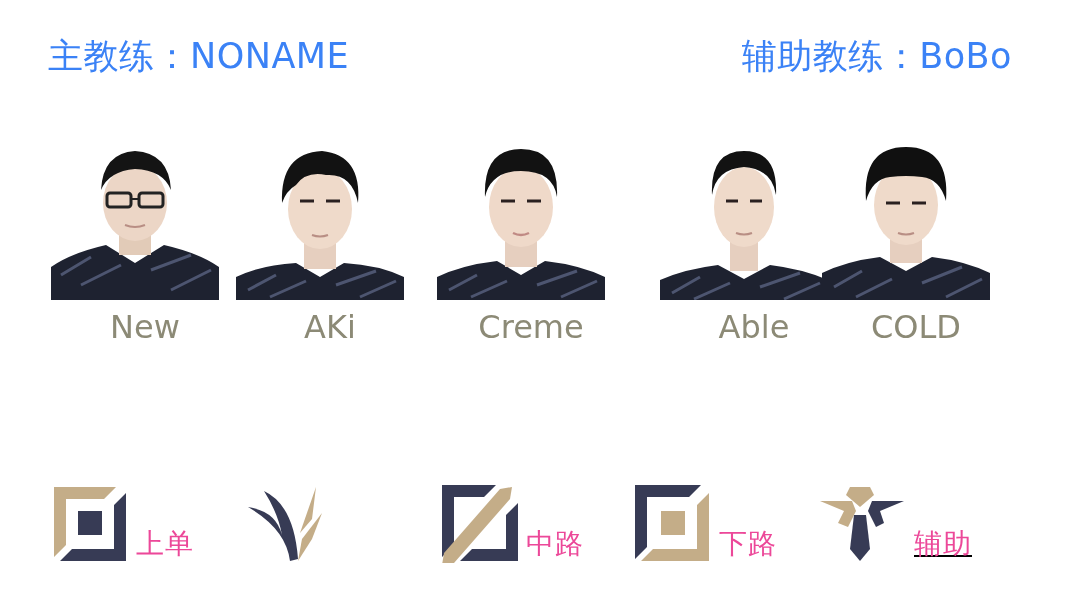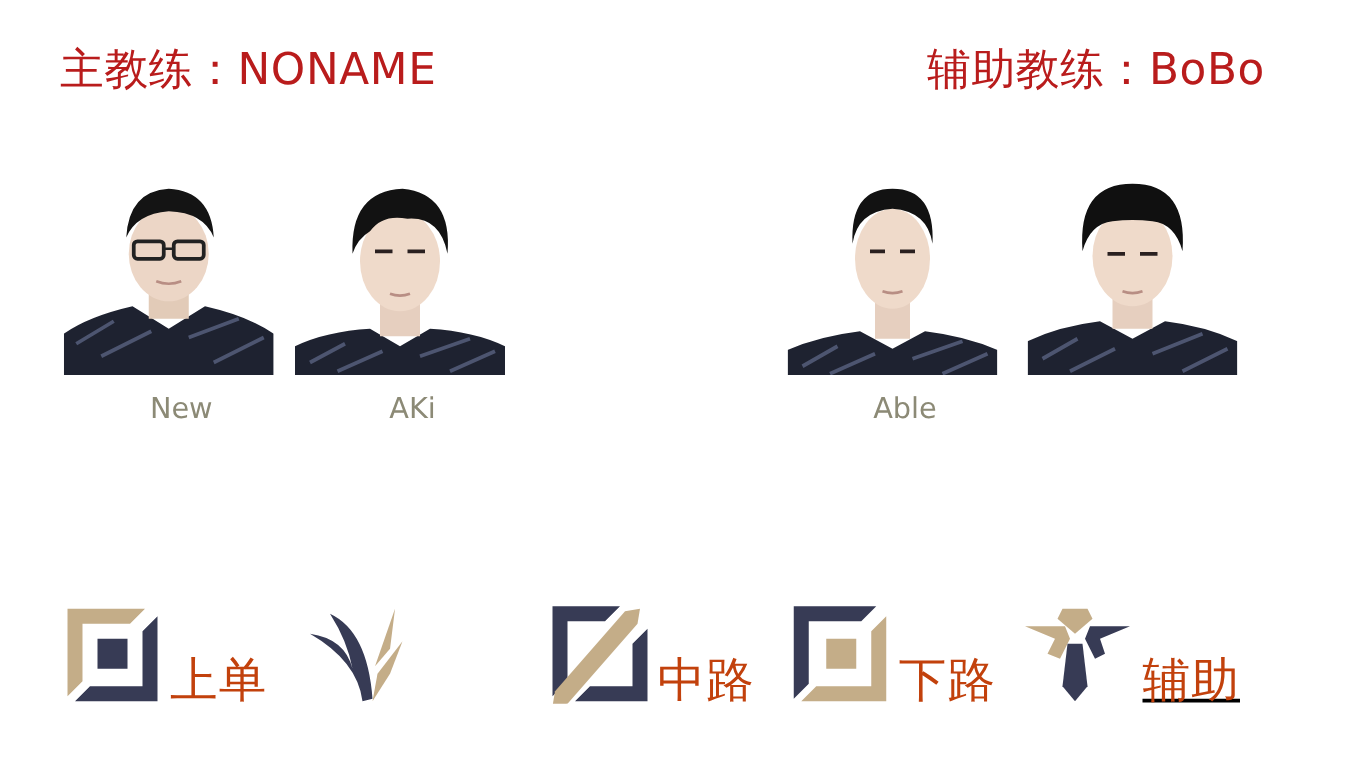--- a/index.html
+++ b/index.html
@@ -1,39 +1,39 @@
 <!DOCTYPE html>
 <html><head>
 <meta charset="utf-8">
 <style>
   html, body { margin: 0; padding: 0; }
   body {
     width: 1080px; height: 608px; background: #ffffff; position: relative; overflow: hidden;
     font-family: "DejaVu Sans", "Liberation Sans", sans-serif;
   }
   .coach {
-    position: absolute; top: 34px; font-size: 35px; color: #b91c1c; letter-spacing: 0.5px;
+    position: absolute; top: 34px; font-size: 35px; color: #3b82f6; letter-spacing: 0.5px;
     white-space: nowrap; line-height: 44px;
   }
   .coach.head { left: 48px; }
   .coach.assist { right: 68px; text-align: right; }
   .players { position: absolute; top: 145px; left: 51px; width: 960px; height: 220px; }
   .player { position: absolute; top: 0; width: 168px; height: 210px; }
   .photo {
     position: absolute; left: 0; top: 0; width: 168px; height: 155px; overflow: hidden; background: #fff;
   }
   .photo svg { display: block; }
   .pname {
     position: absolute; top: 162px; left: 0; width: 188px; text-align: center;
-    font-size: 23px; color: #8c8a76; line-height: 40px;
+    font-size: 32px; color: #8c8a76; line-height: 40px;
   }
   .roles { position: absolute; top: 480px; left: 50px; width: 1000px; height: 90px; }
   .role { position: absolute; top: 0; height: 85px; display: flex; align-items: center; }
   .role .icon { width: 80px; height: 80px; flex: 0 0 auto; }
-  .role .label { font-size: 38px; color: #c2410c; margin-left: 6px; letter-spacing: 1px; line-height: 44px; white-space: nowrap; margin-top: 42px; }
+  .role .label { font-size: 28px; color: #ec4899; margin-left: 6px; letter-spacing: 1px; line-height: 44px; white-space: nowrap; margin-top: 42px; }
 </style>
 </head>
 <body>
 
 <div class="coach head">
   <span>主教练：</span><span>NONAME</span>
 </div>
 <div class="coach assist">
   <span>辅助教练：</span><span>BoBo</span>
 </div>
@@ -65,22 +65,36 @@
         <rect x="68" y="92" width="32" height="32" fill="#e6cfbf"></rect>
         <ellipse cx="84" cy="64" rx="32" ry="40" fill="#efdaca"></ellipse>
         <path d="M46 58 Q44 8 86 6 Q126 10 122 58 Q116 28 90 30 Q70 26 60 40 Q50 46 46 58 Z" fill="#121212"></path>
         <path d="M64 56 L78 56 M90 56 L104 56" stroke="#2a2020" stroke-width="3"></path>
         <path d="M76 90 Q84 93 92 90" stroke="#b88e84" stroke-width="2" fill="none"></path>
       </svg>
     </div>
     <div class="pname">AKi</div>
   </div>
 
+  <div class="player" style="left:386px;">
+    <div class="photo">
+      <svg width="168" height="155" viewBox="0 0 168 155">
+        <path d="M0 155 L0 132 Q25 120 60 116 L84 130 L108 116 Q143 120 168 132 L168 155 Z" fill="#1e2230"></path>
+        <path d="M12 145 L40 130 M34 152 L70 136 M100 140 L140 126 M124 152 L160 136" stroke="#4d5570" stroke-width="3"></path>
+        <rect x="68" y="90" width="32" height="32" fill="#e6cfbf"></rect>
+        <ellipse cx="84" cy="62" rx="32" ry="40" fill="#efd9c9"></ellipse>
+        <path d="M48 52 Q46 4 84 4 Q122 4 120 52 Q116 26 84 26 Q54 26 48 52 Z" fill="#121212"></path>
+        <path d="M64 56 L78 56 M90 56 L104 56" stroke="#2a2020" stroke-width="3"></path>
+        <path d="M76 88 Q84 92 92 88" stroke="#c08a84" stroke-width="2.5" fill="none"></path>
+      </svg>
+    </div>
+    <div class="pname">Creme</div>
+  </div>
 
-  <div class="player" style="left:579px;">
+  <div class="player" style="left:609px;">
     <div class="photo">
       <svg width="168" height="155" viewBox="0 0 168 155">
         <path d="M0 155 L0 135 Q25 124 58 120 L84 134 L110 120 Q143 124 168 135 L168 155 Z" fill="#1e2230"></path>
         <path d="M12 148 L40 132 M34 154 L70 138 M100 142 L140 128 M124 154 L160 138" stroke="#4d5570" stroke-width="3"></path>
         <rect x="70" y="90" width="28" height="36" fill="#e6cfbf"></rect>
         <ellipse cx="84" cy="62" rx="30" ry="40" fill="#efdaca"></ellipse>
         <path d="M52 50 Q50 6 84 6 Q118 6 116 50 Q112 24 84 22 Q56 24 52 50 Z" fill="#121212"></path>
         <path d="M66 56 L78 56 M90 56 L102 56" stroke="#2a2020" stroke-width="3"></path>
         <path d="M76 88 Q84 91 92 88" stroke="#b88e84" stroke-width="2" fill="none"></path>
       </svg>
@@ -93,20 +107,21 @@
       <svg width="168" height="155" viewBox="0 0 168 155">
         <path d="M0 155 L0 128 Q25 116 58 112 L84 126 L110 112 Q143 116 168 128 L168 155 Z" fill="#1e2230"></path>
         <path d="M12 142 L40 126 M34 152 L70 134 M100 138 L140 122 M124 152 L160 134" stroke="#4d5570" stroke-width="3"></path>
         <rect x="68" y="86" width="32" height="32" fill="#e6cfbf"></rect>
         <ellipse cx="84" cy="60" rx="32" ry="40" fill="#efdaca"></ellipse>
         <path d="M44 56 Q40 2 84 2 Q128 2 124 56 Q118 34 100 32 Q84 30 68 32 Q50 34 44 56 Z" fill="#101010"></path>
         <path d="M64 58 L78 58 M90 58 L104 58" stroke="#2a2020" stroke-width="3"></path>
         <path d="M76 88 Q84 91 92 88" stroke="#b88e84" stroke-width="2" fill="none"></path>
       </svg>
     </div>
+    <div class="pname">COLD</div>
   </div>
 </div>
 
 <div class="roles">
 
   <div class="role" style="left:0px;">
     <svg class="icon" viewBox="0 0 80 80">
       <path d="M4 4 L66 4 L54 16 L16 16 L16 62 L4 74 Z" fill="#c4ad88"></path>
       <path d="M76 10 L76 78 L10 78 L22 66 L64 66 L64 22 Z" fill="#373b55"></path>
       <rect x="28" y="28" width="24" height="24" fill="#373b55"></rect>

